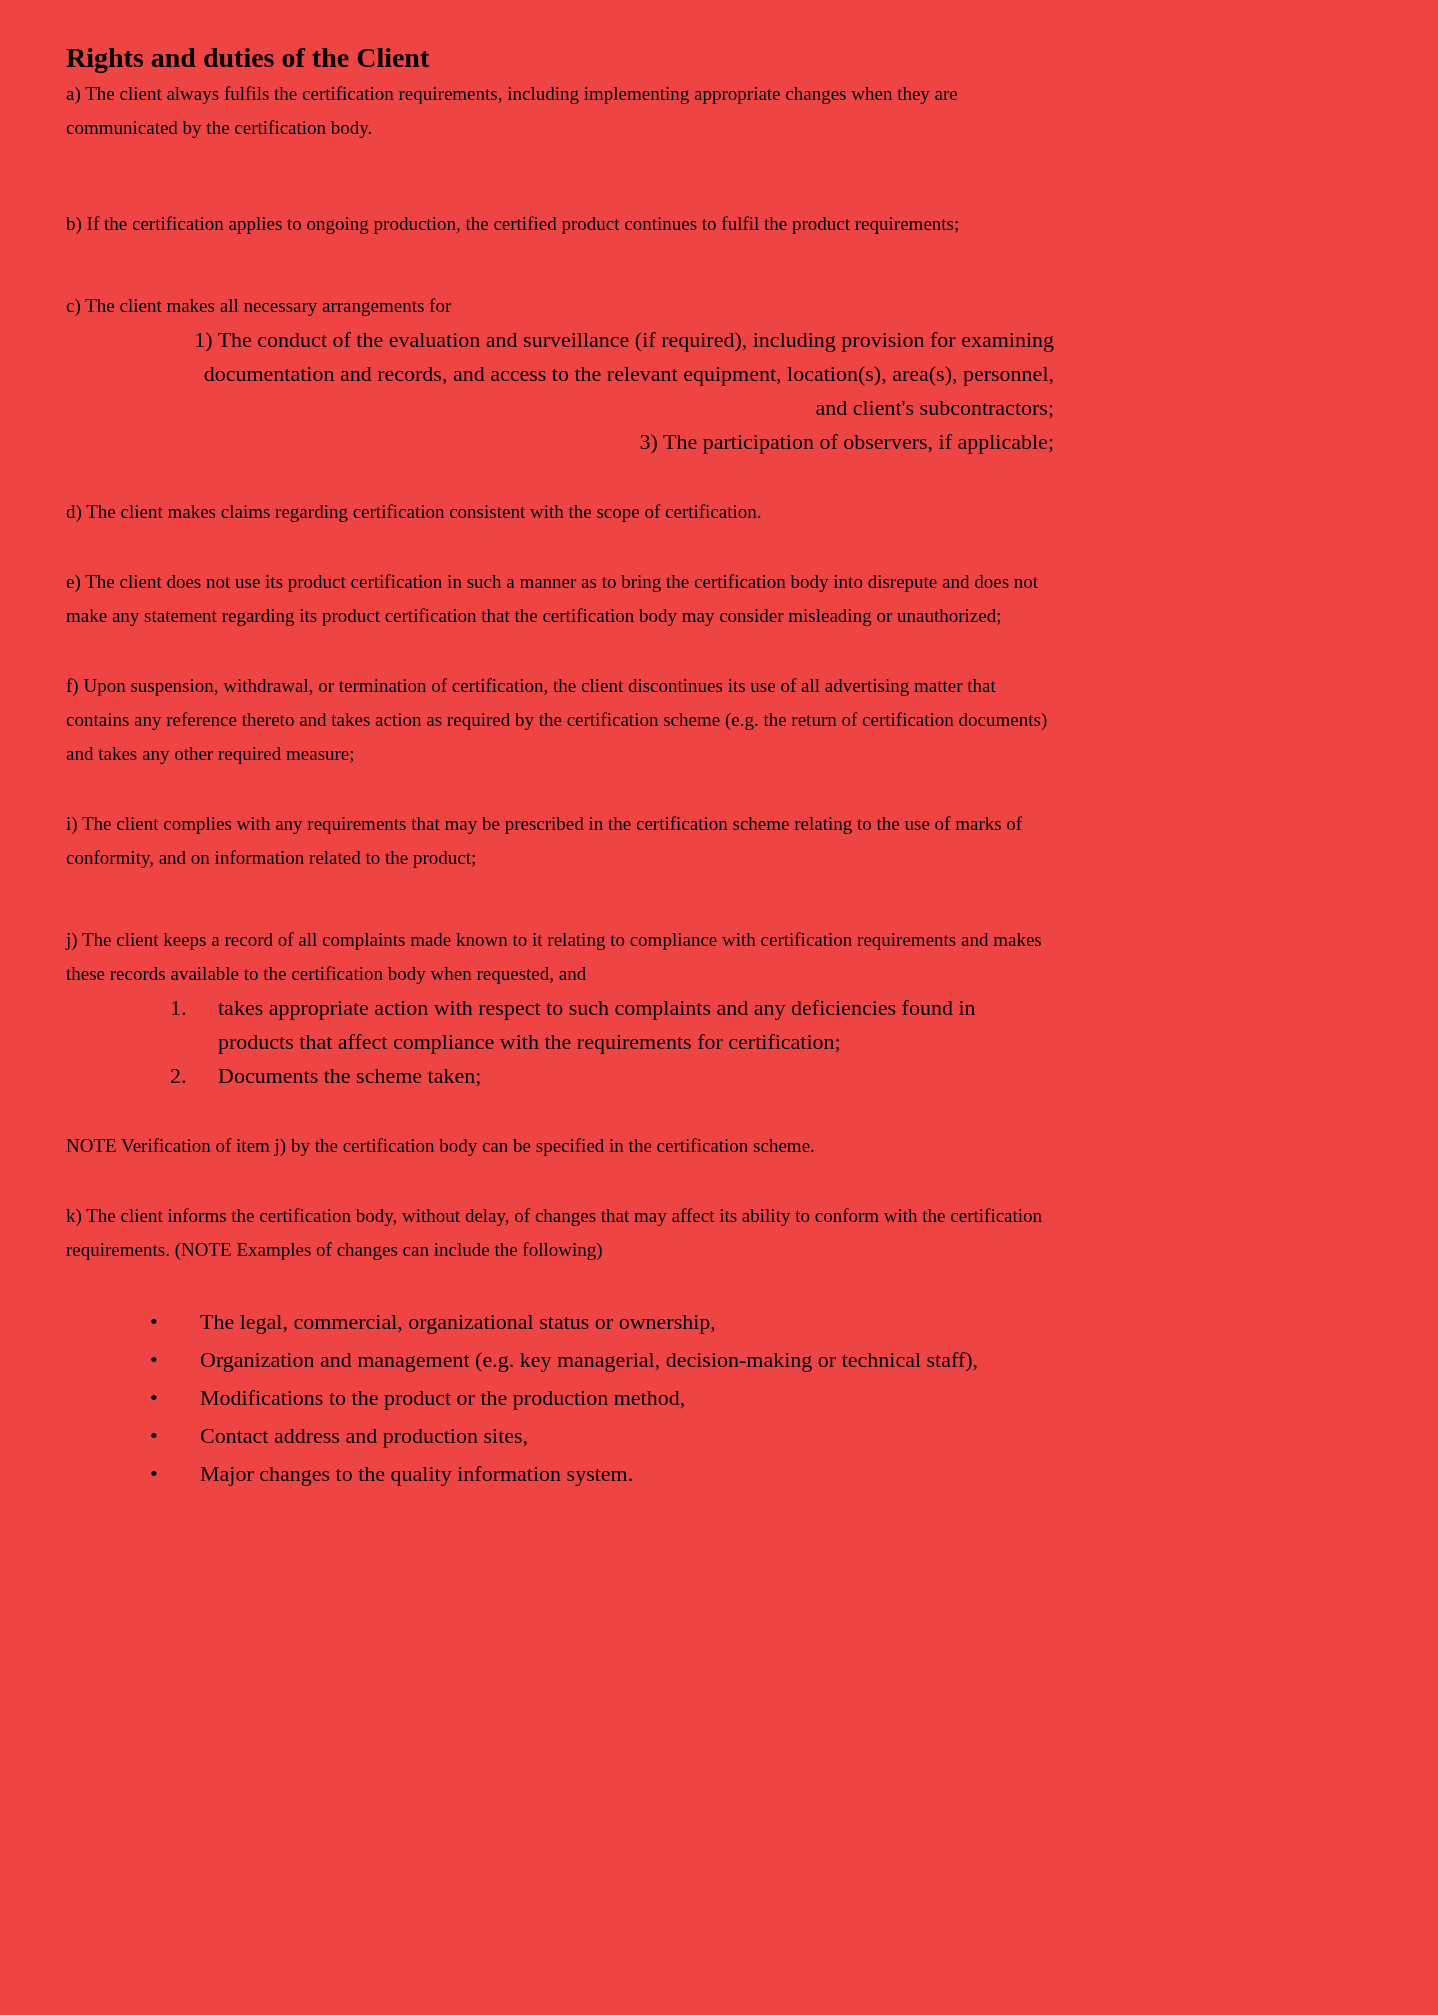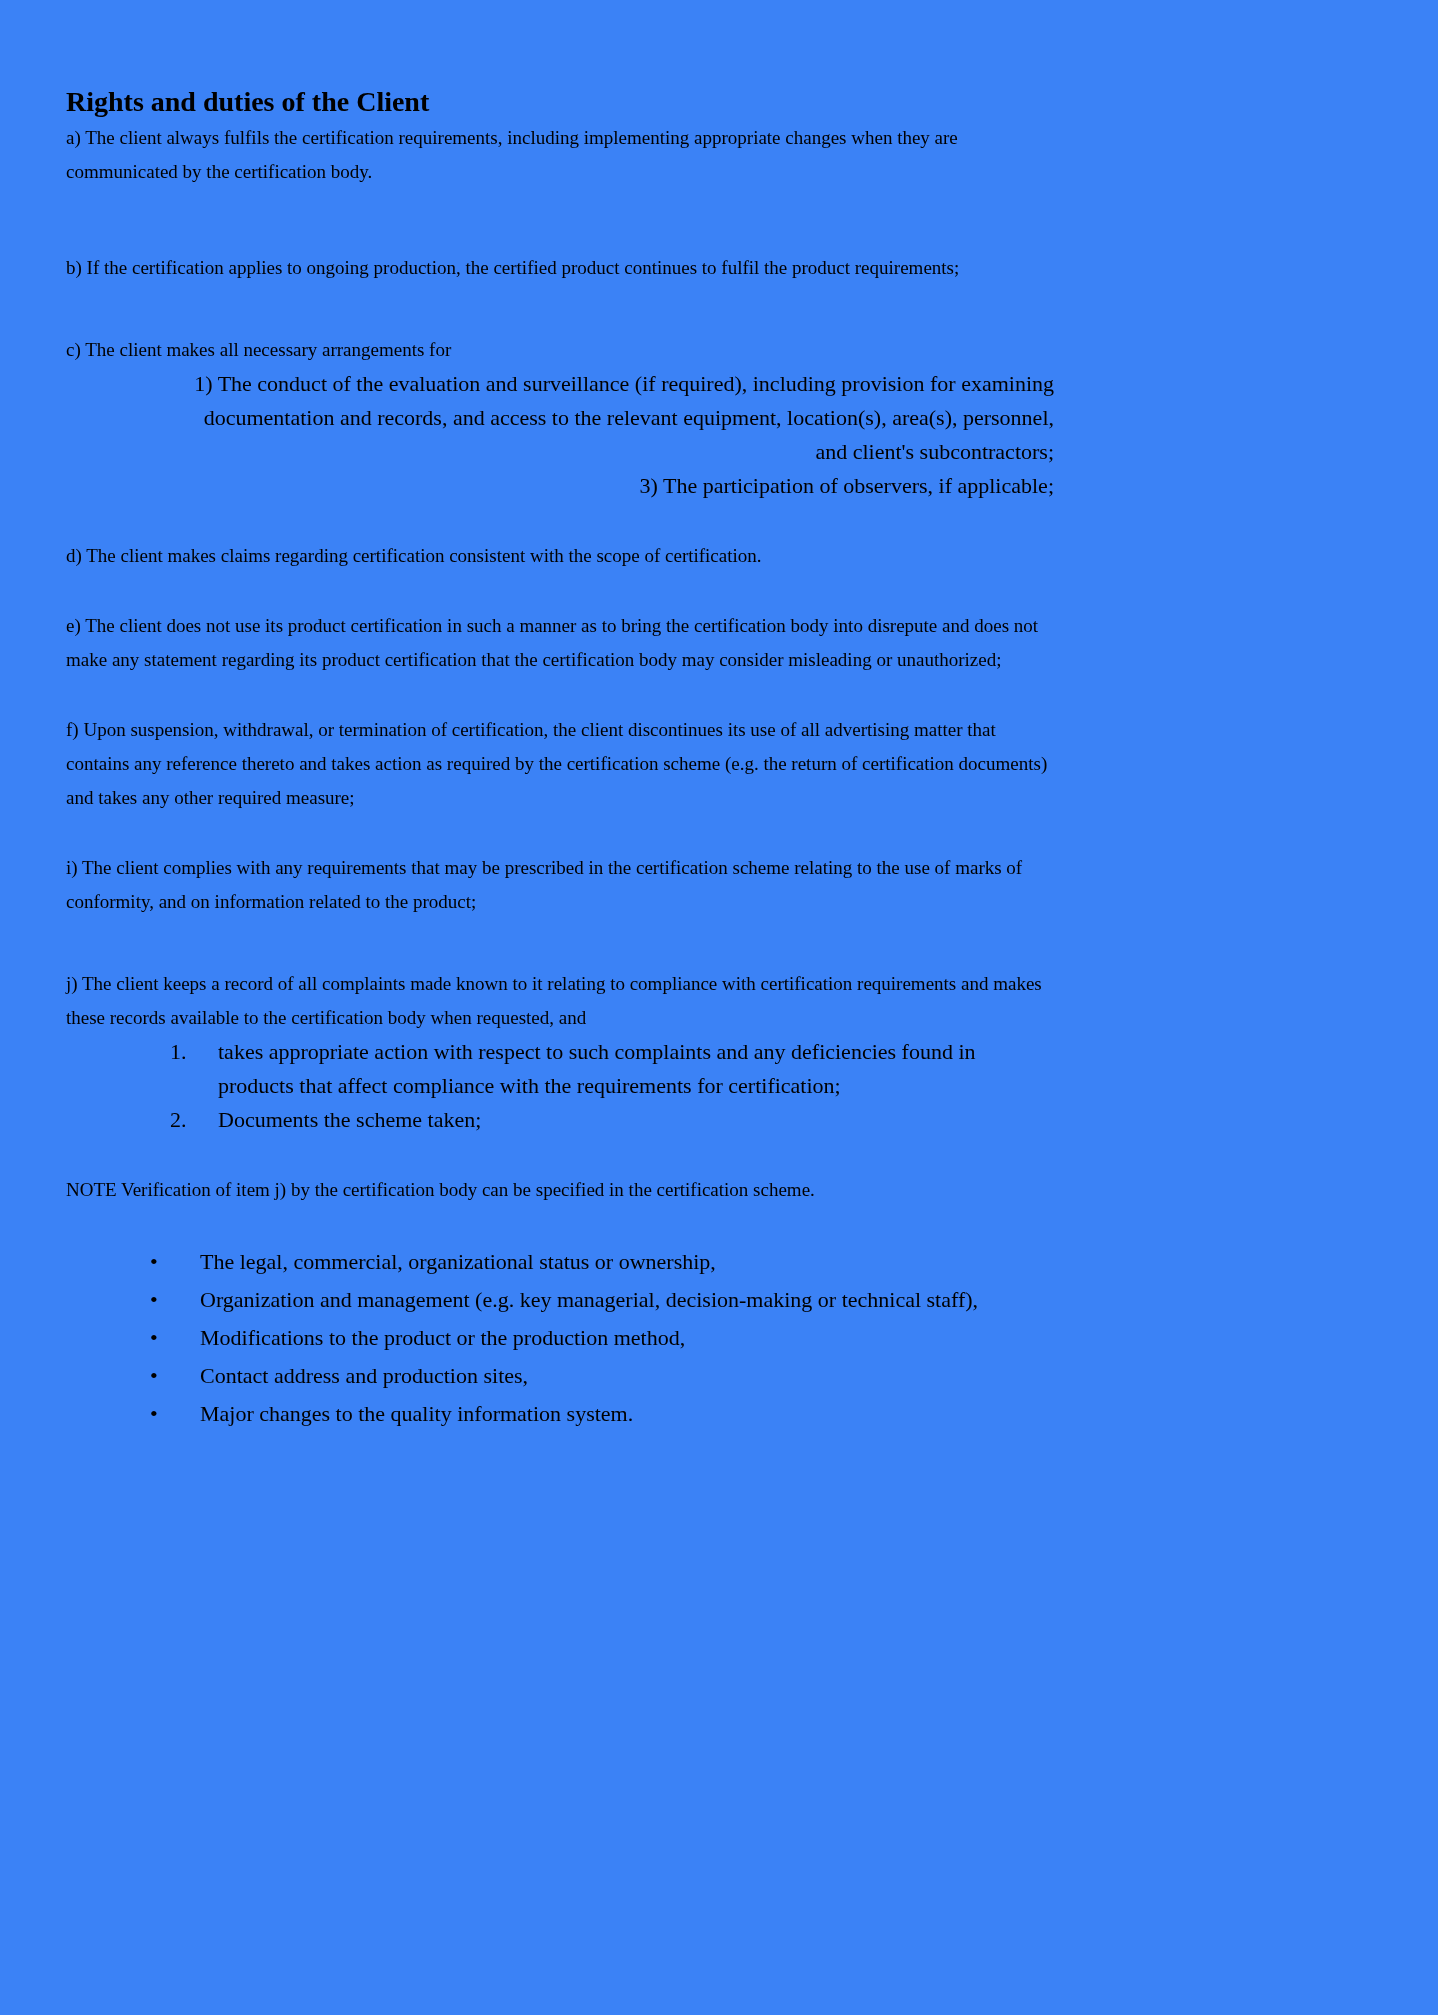--- a/index.html
+++ b/index.html
@@ -11,22 +11,22 @@
     width: 1438px;
     height: 2015px;
     overflow: hidden;
     font-family: "Liberation Serif", serif;
     color: #000000;
   }
   .page {
     box-sizing: border-box;
     width: 1438px;
     height: 2015px;
-    padding: 84px 0 0 66px;
-    background: #3b82f6;
+    padding: 40px 0 0 66px;
+    background: #ef4444;
   }
   .content {
     width: 988px;
   }
   .doc-title {
     font-size: 28px;
     line-height: 36px;
     font-weight: bold;
     margin: 0 0 1px 0;
   }
@@ -116,20 +116,21 @@
         <span class="num-text">takes appropriate action with respect to such complaints and any deficiencies found in products that affect compliance with the requirements for certification;</span>
       </div>
       <div class="num-row">
         <span class="num-marker">2.</span>
         <span class="num-text">Documents the scheme taken;</span>
       </div>
     </div>
 
     <p class="para">NOTE Verification of item j) by the certification body can be specified in the certification scheme.</p>
 
+    <p class="para">k) The client informs the certification body, without delay, of changes that may affect its ability to conform with the certification requirements. (NOTE Examples of changes can include the following)</p>
 
     <div class="bullet-list">
       <div class="bullet-row">
         <span class="bullet-marker">•</span>
         <span class="bullet-text">The legal, commercial, organizational status or ownership,</span>
       </div>
       <div class="bullet-row">
         <span class="bullet-marker">•</span>
         <span class="bullet-text">Organization and management (e.g. key managerial, decision-making or technical staff),</span>
       </div>

